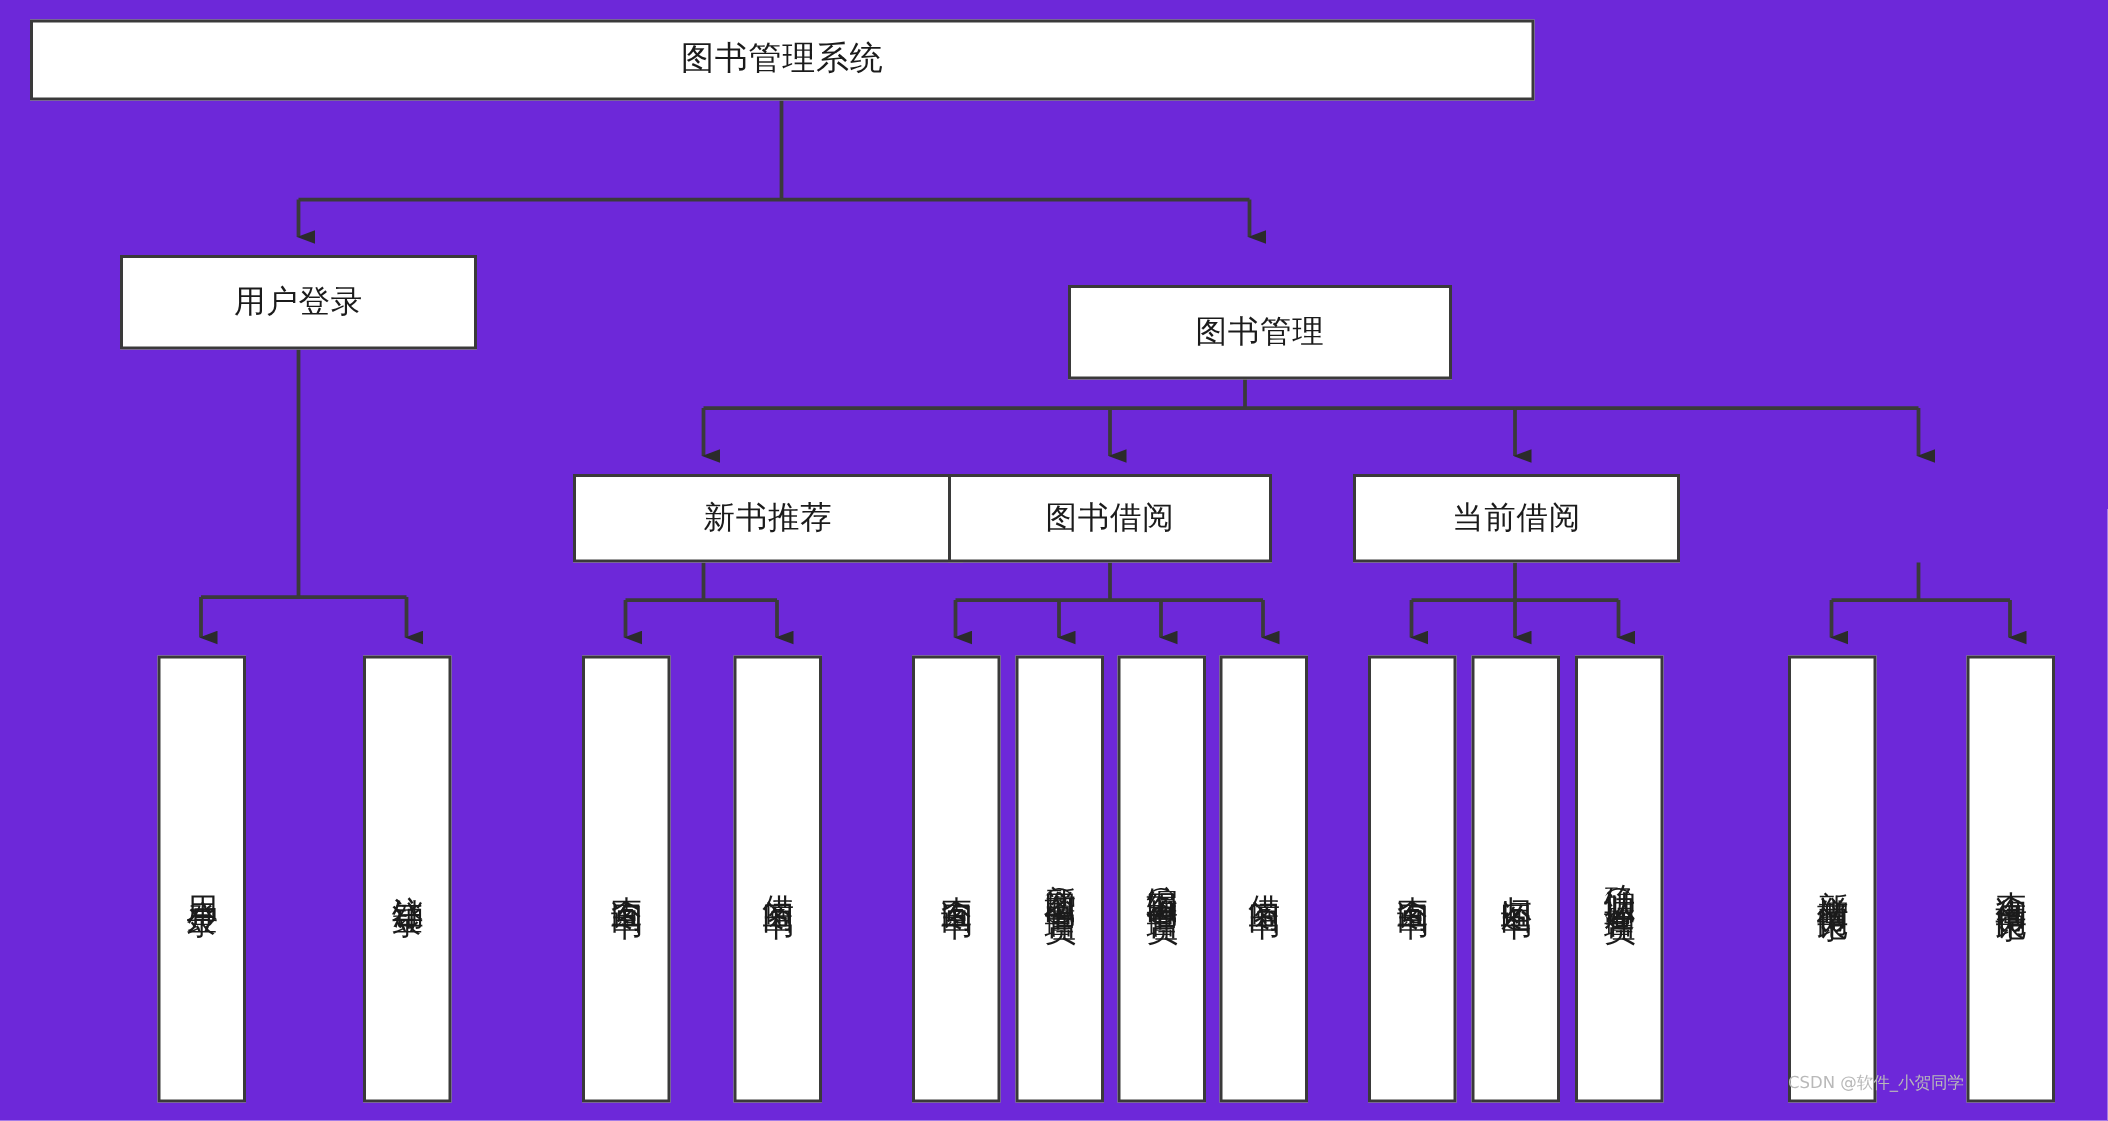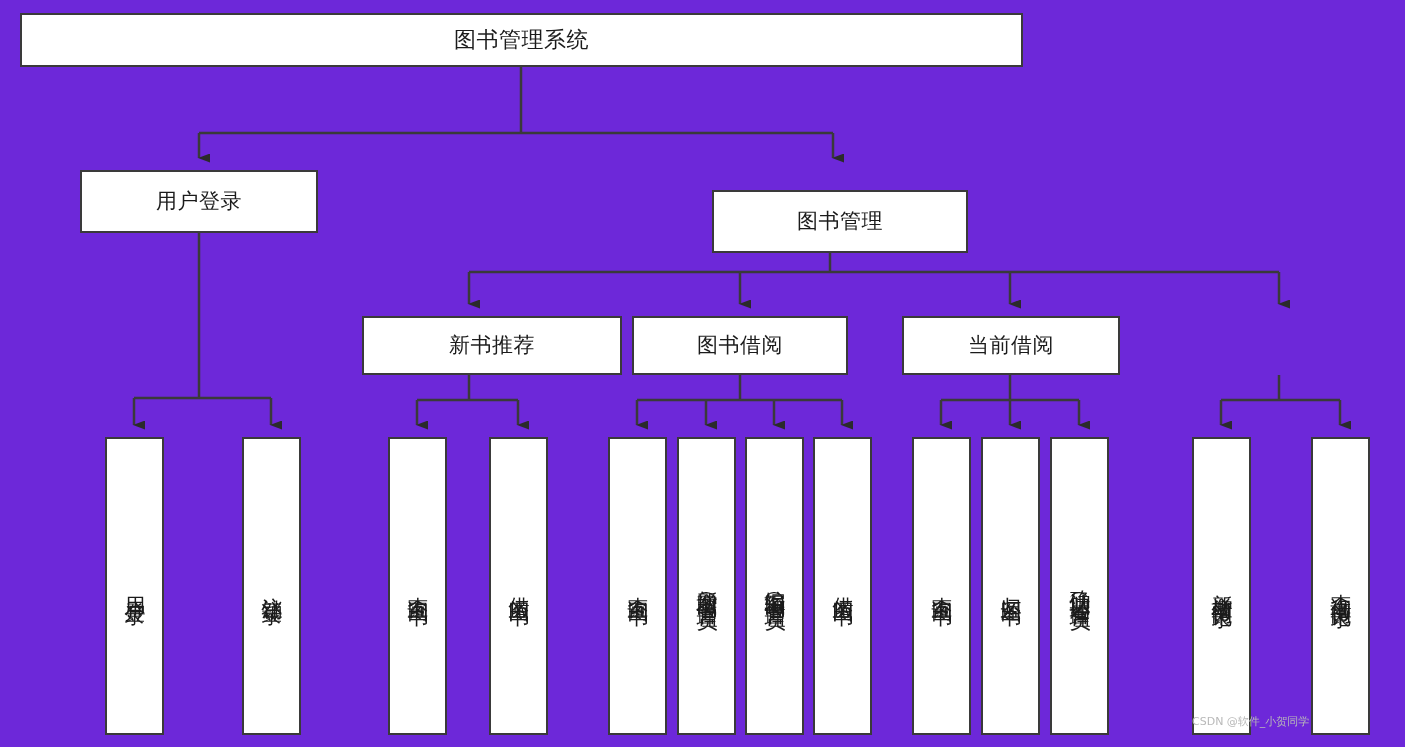--- a/index.html
+++ b/index.html
@@ -128,21 +128,21 @@
     <span class="node-label">图书管理系统</span>
   </div>
 
   <div class="node-box level1" style="left:80px; top:170px; width:238px; height:63px;">
     <span class="node-label">用户登录</span>
   </div>
   <div class="node-box level1" style="left:712px; top:170px; width:256px; height:63px;margin-top:20px;">
     <span class="node-label">图书管理</span>
   </div>
 
-  <div class="node-box level2" style="left:362px; top:316px; width:260px; height:59px;">
+  <div class="node-box level2" style="left:382px; top:316px; width:260px; height:59px;">
     <span class="node-label">新书推荐</span>
   </div>
   <div class="node-box level2" style="left:632px; top:316px; width:216px; height:59px;">
     <span class="node-label">图书借阅</span>
   </div>
   <div class="node-box level2" style="left:902px; top:316px; width:218px; height:59px;">
     <span class="node-label">当前借阅</span>
   </div>
 
   <div class="node-box vertical" style="left:105px; top:437px; width:59px; height:298px;">

